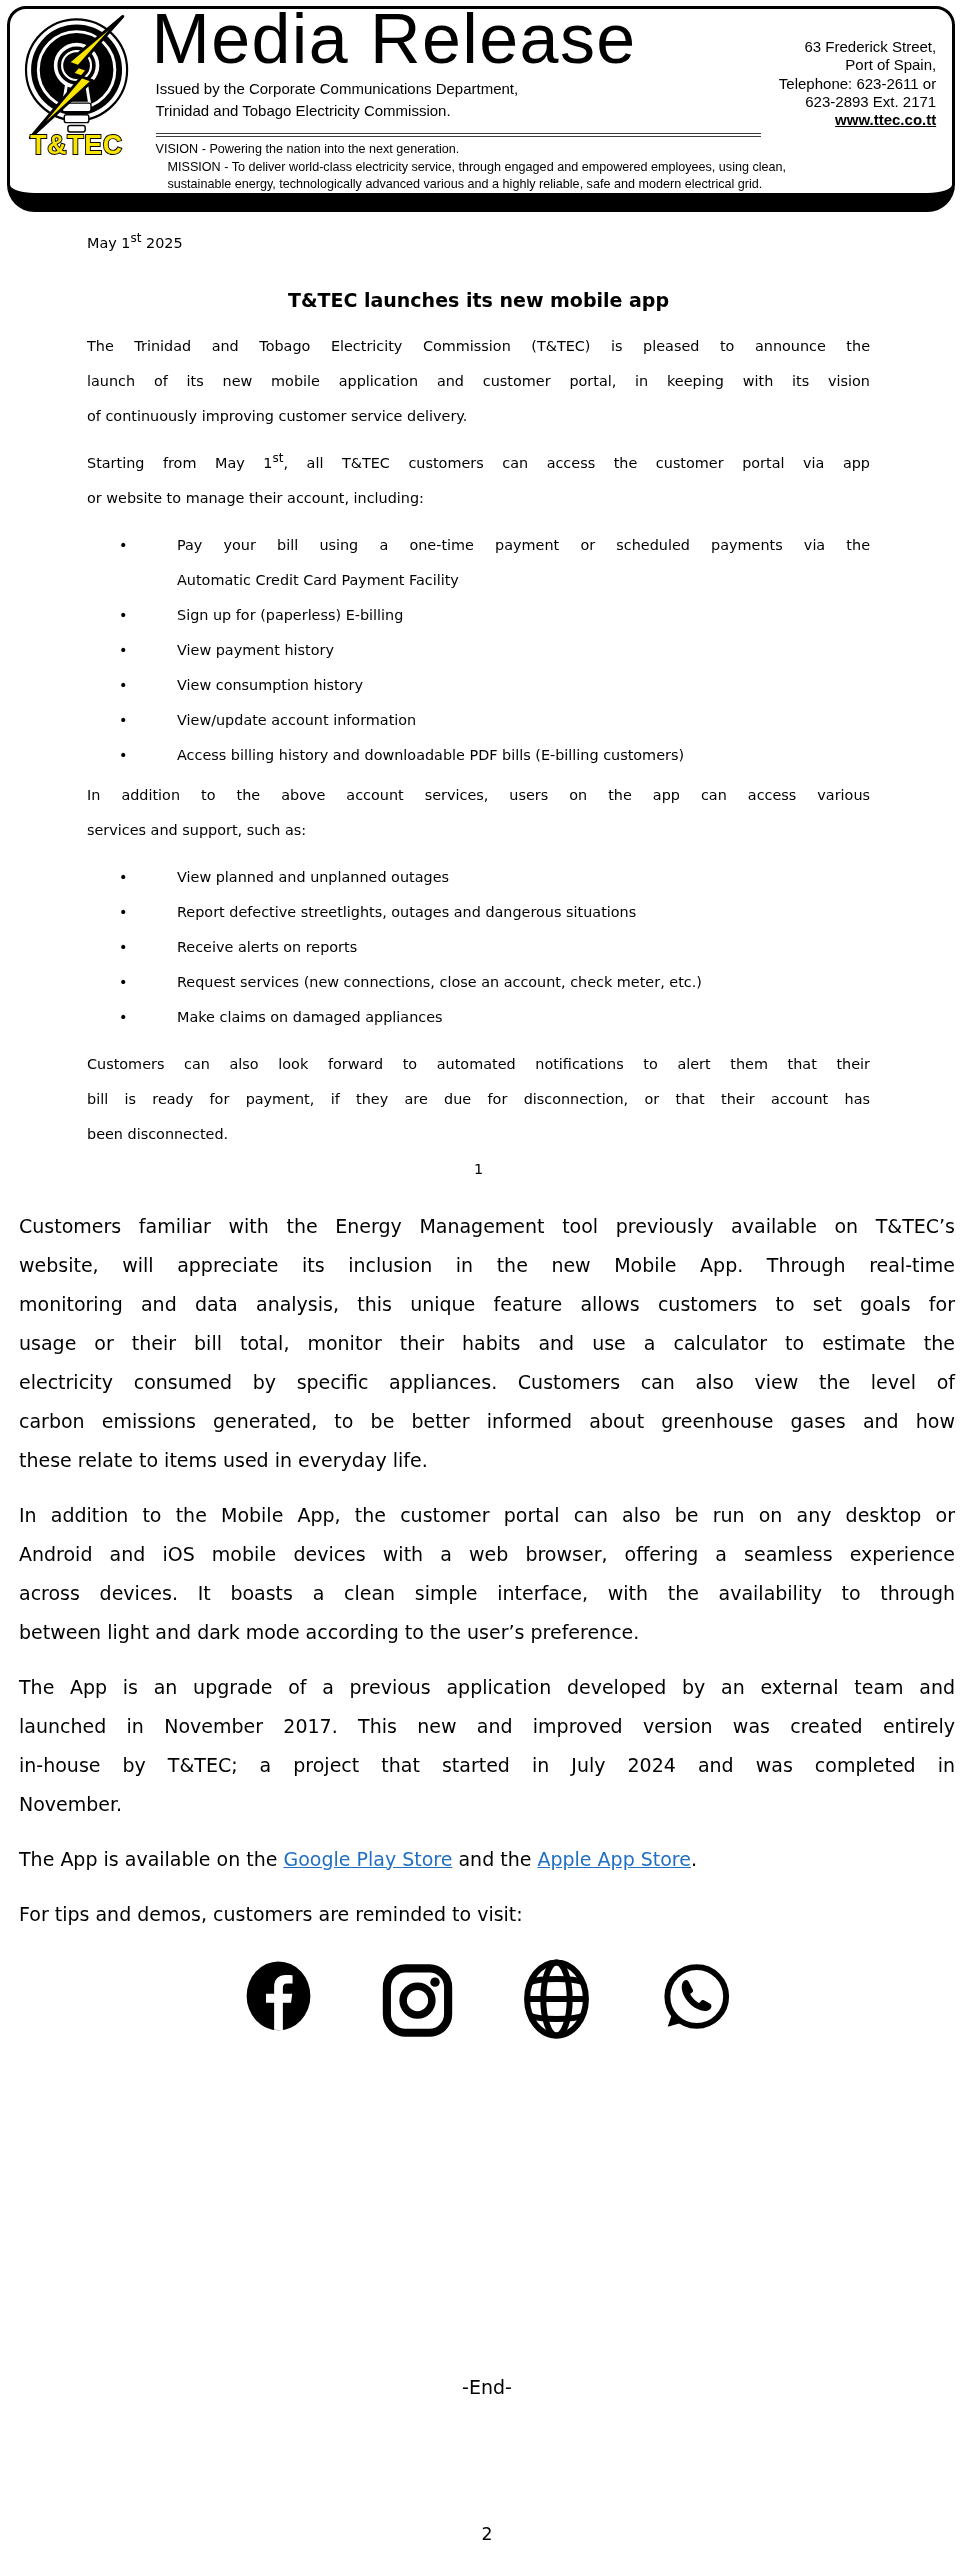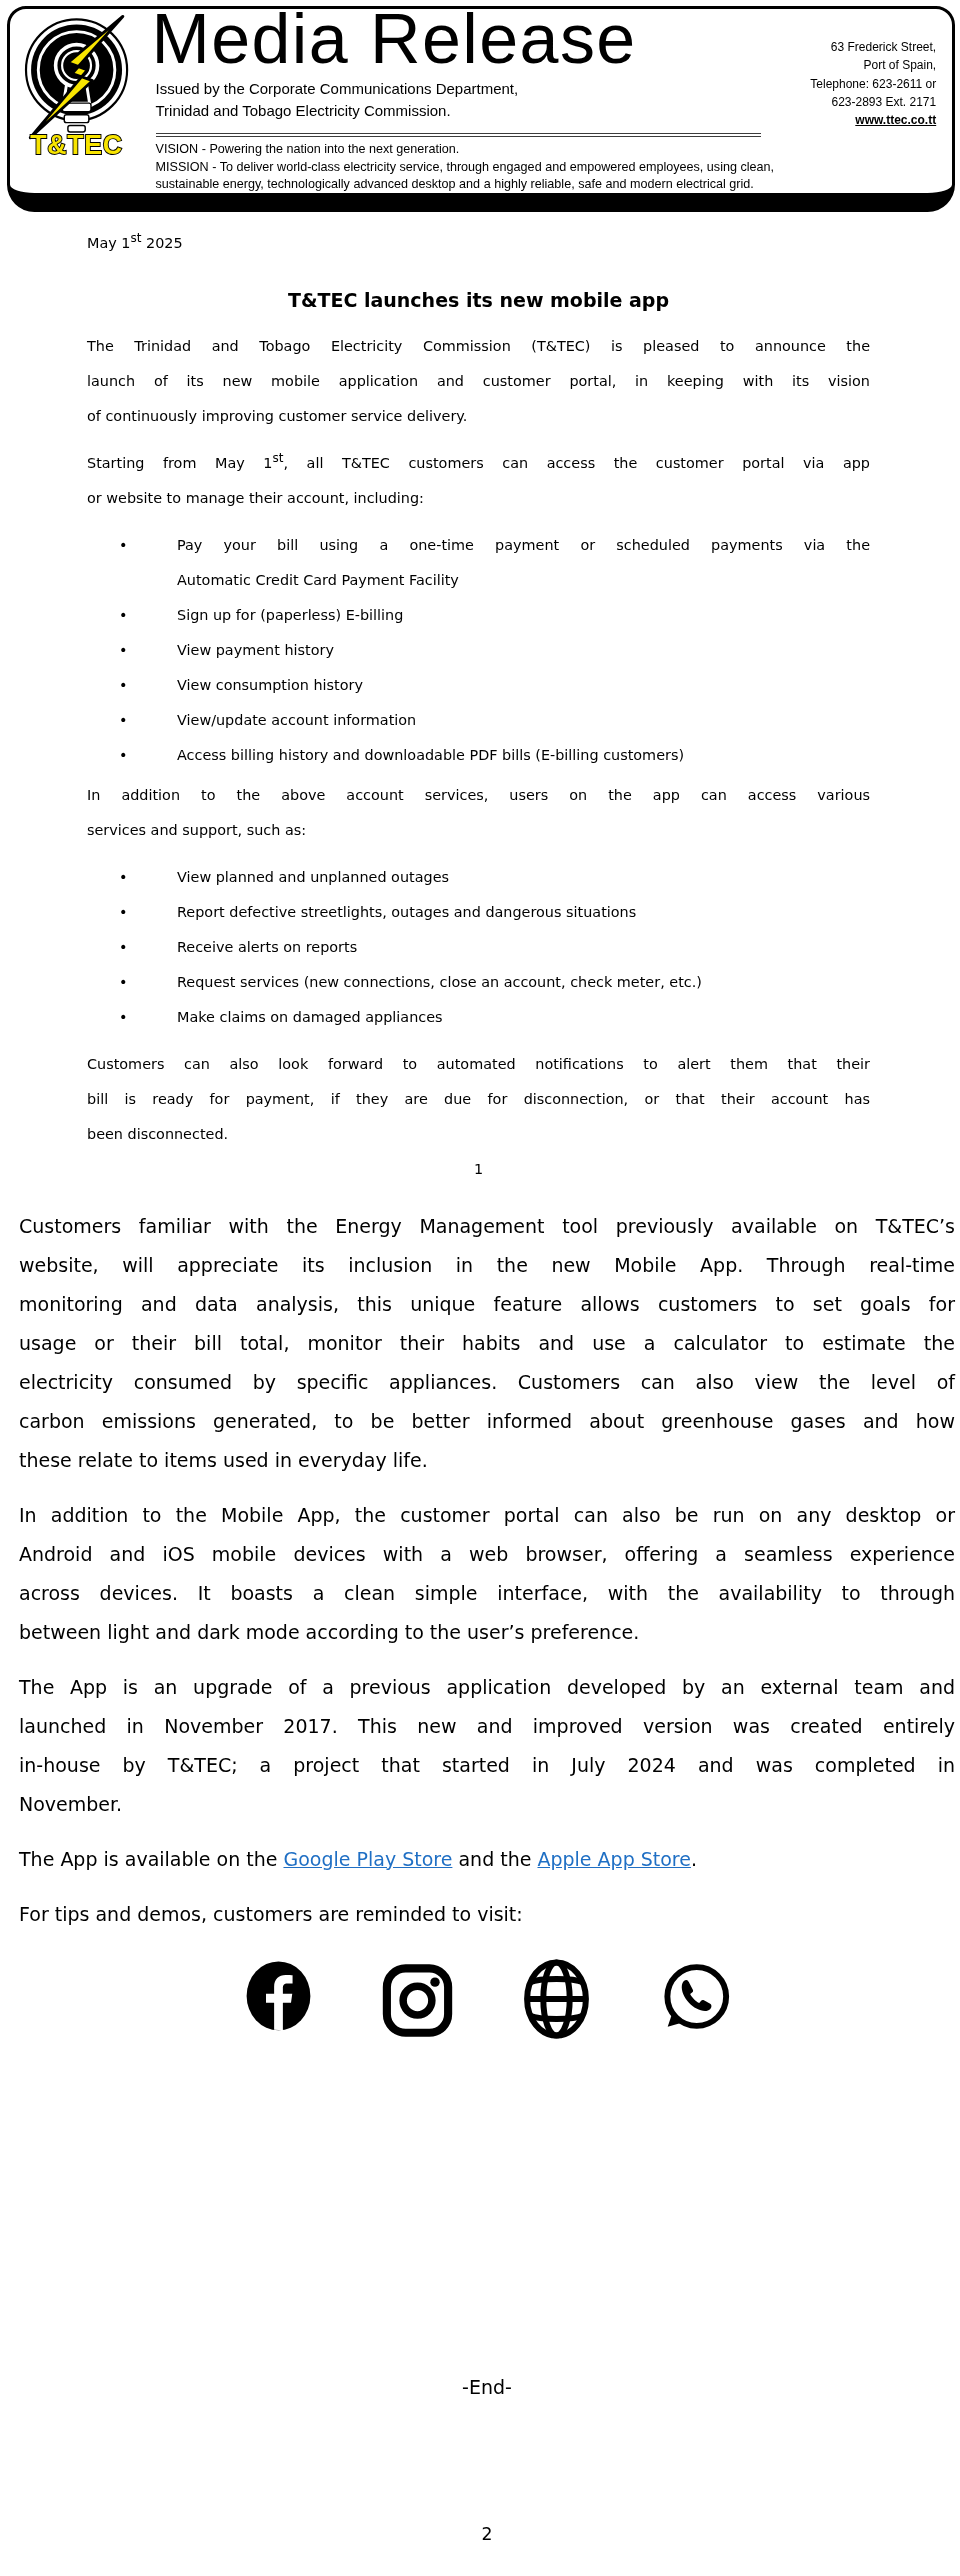--- a/index.html
+++ b/index.html
@@ -20,35 +20,35 @@
     font-family:"Liberation Sans",sans-serif;font-size:70px;font-weight:400;
     letter-spacing:1.4px;line-height:1.2;white-space:nowrap;
   }
   .issued-by{
     position:absolute;left:146px;top:69px;
     font-family:"Liberation Sans",sans-serif;font-size:15px;line-height:22.4px;
   }
   .issued-by span{display:block;}
   .address{
     position:absolute;right:16px;top:29px;text-align:right;
-    font-family:"Liberation Sans",sans-serif;font-size:12px;line-height:18.4px;
+    font-family:"Liberation Sans",sans-serif;font-size:15px;line-height:18.4px;
   }
   .address span{display:block;}
   .site{display:block;color:#000;font-weight:bold;text-decoration:underline;cursor:pointer;}
   .hdr-sep{
     position:absolute;left:146px;width:605px;top:124px;height:2.2px;
     border-top:1.4px solid #3c3c3c;border-bottom:1.4px solid #3c3c3c;
   }
   .vision,.mission{
     position:absolute;left:146px;font-family:"Liberation Sans",sans-serif;
     font-size:12.6px;line-height:17.3px;
   }
   .vision{top:132px;}
   .mission{top:150px;width:783px;}
-  .mission .jl,.mission .jl.last{text-align:left;text-align-last:left;}
+  .mission .jl,.mission .jl.last{text-align:left;text-align-last:left;margin-left:12px;}
   
   .jl{display:block;text-align:justify;text-align-last:justify;}
   .jl.last{text-align-last:left;}
   
   .page1{padding:14.4px 91px 0 87px;font-size:14.4px;line-height:35px;}
   .date{margin:0;}
   sup{font-size:12px;vertical-align:super;line-height:0;margin-top:24px;}
   .doc-title{font-size:19px;font-weight:bold;text-align:center;margin:21.7px 0 0;line-height:35px;}
   .body-p{margin:11.6px 0 0;}
   .body-p.tight{margin-top:5.8px;}
@@ -102,21 +102,21 @@
       <span>Port of Spain,</span>
       <span>Telephone: 623-2611 or</span>
       <span>623-2893 Ext. 2171</span>
       <a class="site">www.ttec.co.tt</a>
     </div>
 
     <div class="hdr-sep"></div>
     <div class="vision">VISION - Powering the nation into the next generation.</div>
     <div class="mission">
         <span class="jl">MISSION - To deliver world-class electricity service, through engaged and empowered employees, using clean,</span>
-        <span class="jl last">sustainable energy, technologically advanced desktop and a highly reliable, safe and modern electrical grid.</span>
+        <span class="jl last">sustainable energy, technologically advanced various and a highly reliable, safe and modern electrical grid.</span>
       </div>
   </div>
 </div>
 
 <div class="page1">
   <p class="date"><span>May 1</span><sup>st</sup><span> 2025</span></p>
 
   <h1 class="doc-title">T&amp;TEC launches its new mobile app</h1>
 
   <p class="body-p">

